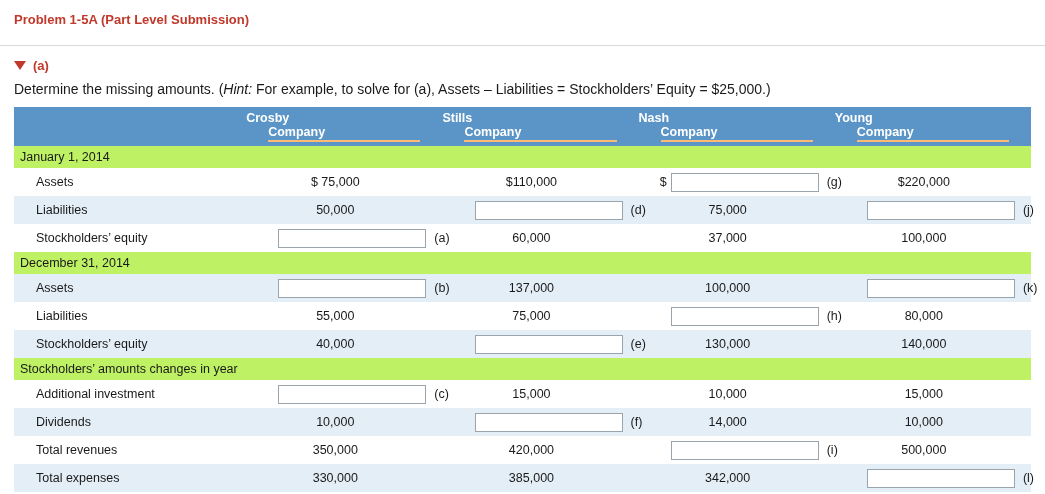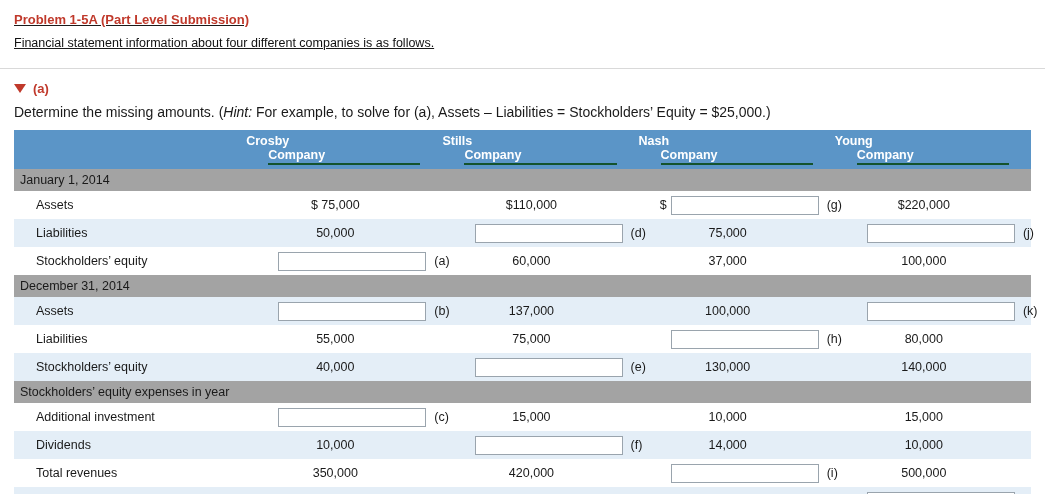--- a/index.html
+++ b/index.html
@@ -15,21 +15,20 @@
     color: #1a1a1a;
     overflow: hidden;
   }
   .page {
     position: relative;
     width: 1045px;
     height: 494px;
   }
   .problem-header {
     padding: 12px 14px 0 14px;
-    text-decoration: underline;
   }
   .problem-title {
     color: #c0392b;
     font-weight: bold;
     font-size: 13px;
     margin-bottom: 9px;
   }
   .problem-desc {
     font-size: 12.5px;
     color: #111;
@@ -84,32 +83,32 @@
     font-size: 12.5px;
     text-align: left;
     padding: 4px 0 2px 0;
     vertical-align: bottom;
     border: none;
   }
   thead th.blank { background: #5b95c7; }
   .hdr-line1 { display: block; }
   .hdr-line2 {
     display: block;
-    border-bottom: 2px solid #14532d;
+    border-bottom: 2px solid #fdba74;
     padding-bottom: 1px;
     margin: 0 22px 2px 22px;
   }
   tbody td {
     padding: 0;
     height: 28px;
     vertical-align: middle;
     font-size: 12.5px;
   }
   tr.sect td {
-    background: #a3a3a3;
+    background: #bef264;
     font-weight: normal;
     padding-left: 6px;
     height: 22px;
     margin-left: 37px;
   }
   tr.rowA td { background: #ffffff; }
   tr.rowB td { background: #e4eef7; }
   td.label {
     padding-left: 22px;
     white-space: nowrap;
@@ -159,21 +158,20 @@
     white-space: nowrap;
   }
 </style>
 </head>
 <body>
 
 <div class="page">
 
   <div class="problem-header">
     <div class="problem-title">Problem 1-5A (Part Level Submission)</div>
-    <div class="problem-desc">Financial statement information about four different companies is as follows.</div>
   </div>
 
   <hr class="hr">
 
   <div class="part-block">
     <div class="part-label-row">
       <span class="triangle"></span>
       <span class="part-letter">(a)</span>
     </div>
     <div class="instruction">
@@ -314,21 +312,21 @@
               <input type="text" class="amt" placeholder="" style="">
             </div>
           </td>
           <td class="tag">(e)</td>
           <td class="val">130,000</td>
           <td class="tag"></td>
           <td class="val">140,000</td>
           <td class="tag"></td>
         </tr>
         <tr class="sect">
-          <td colspan="9">Stockholders’ equity expenses in year</td>
+          <td colspan="9">Stockholders’ amounts changes in year</td>
         </tr>
         <tr class="rowA">
           <td class="label">Additional investment</td>
           <td class="">
             <div class="cellwrap">
               <input type="text" class="amt" placeholder="" style="">
             </div>
           </td>
           <td class="tag">(c)</td>
           <td class="val">15,000</td>

